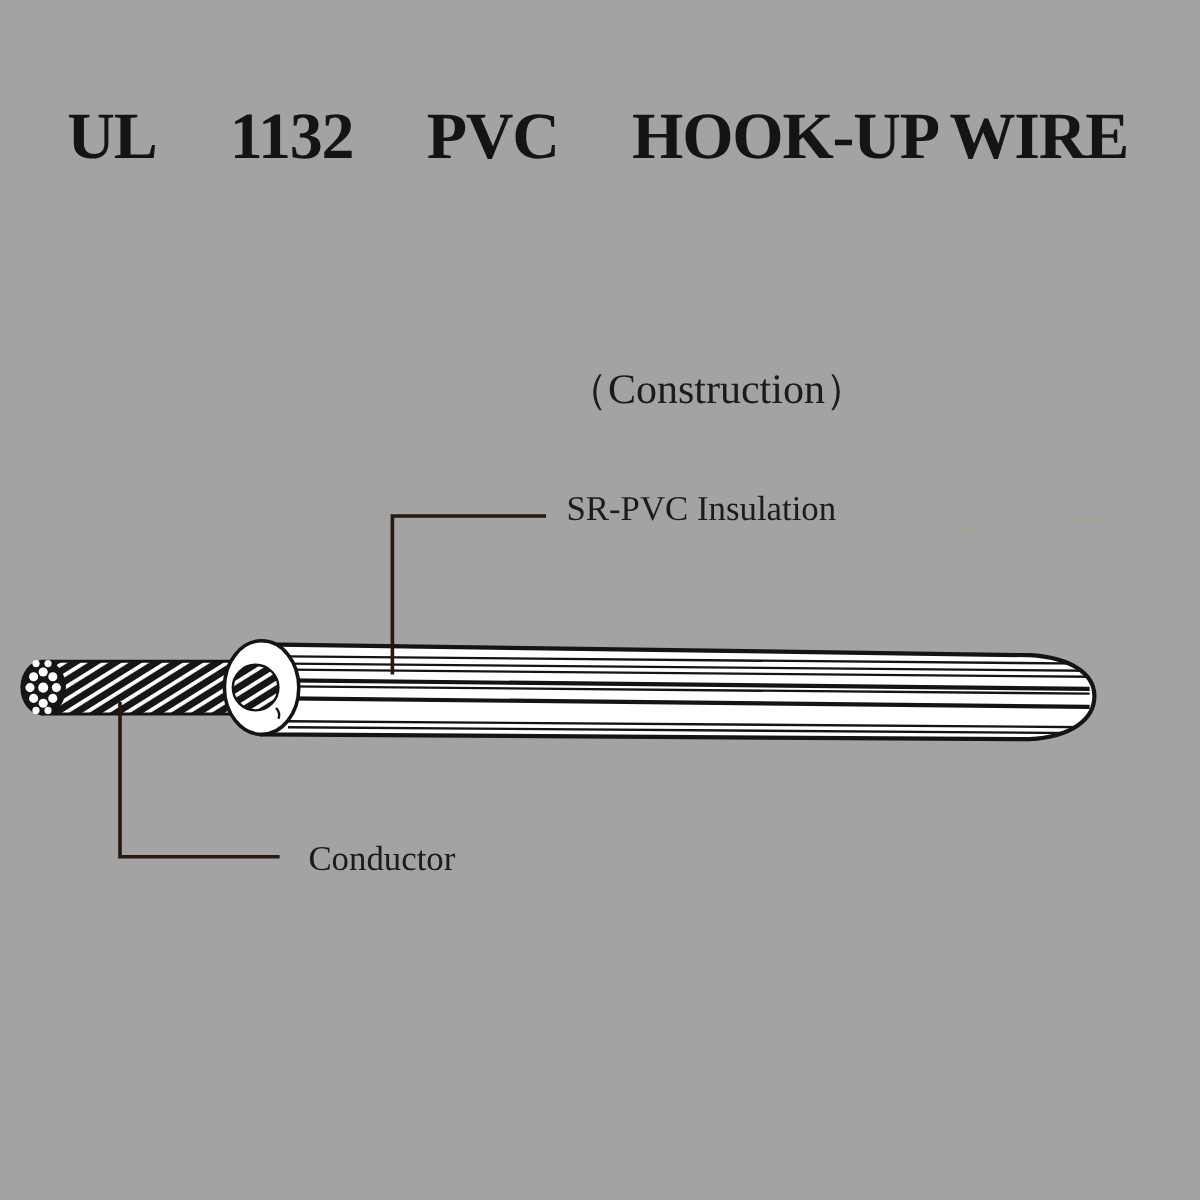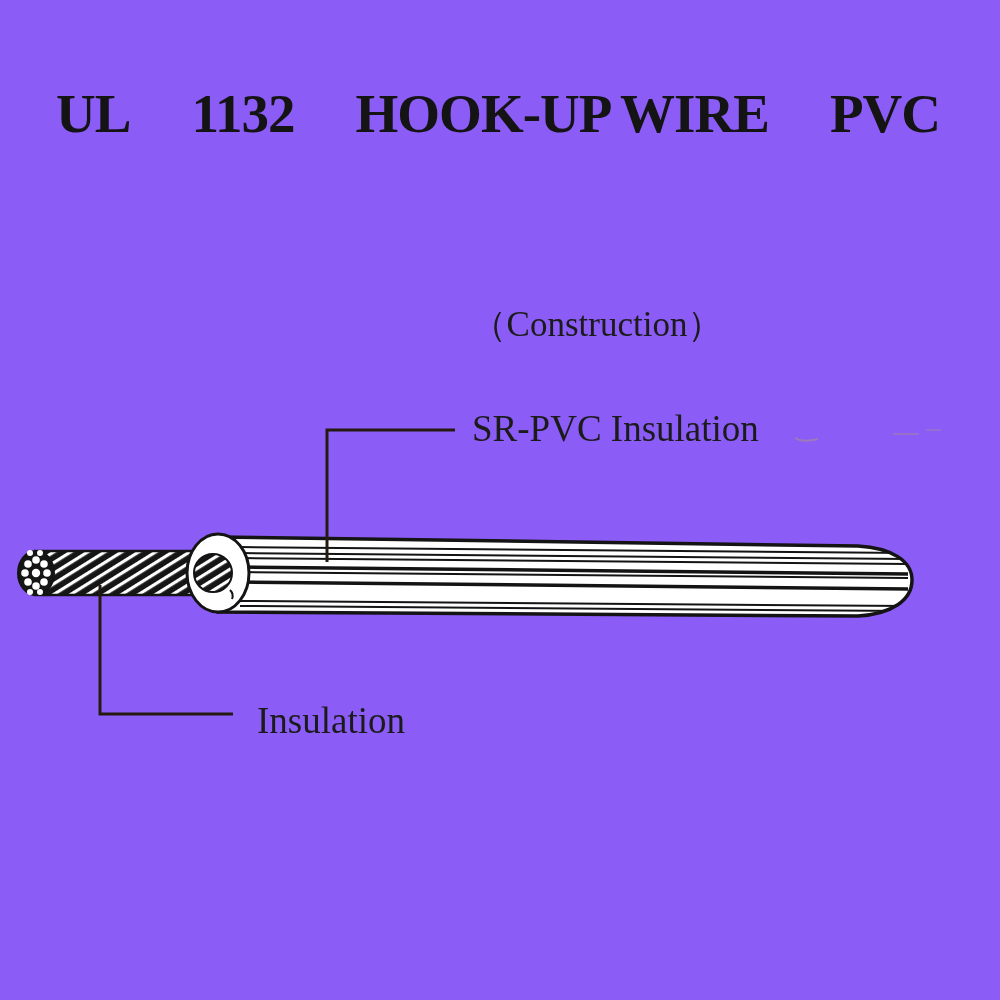--- a/index.html
+++ b/index.html
@@ -1,19 +1,19 @@
 <!DOCTYPE html>
 <html><head>
 <meta charset="utf-8">
 <style>
   html,body{margin:0;padding:0;}
   #page{
     position:relative;
     width:1000px;height:1000px;
-    background:#8b5cf6;
+    background:#a3a3a3;
     overflow:hidden;
     font-family:"Liberation Serif","DejaVu Serif",serif;
     color:#151515;
   }
   
   .title-row{
     position:absolute;
     left:56px;top:86px;width:884px;height:62px;
     display:flex;justify-content:space-between;align-items:flex-start;
     font-weight:bold;font-size:55px;line-height:1.0;
@@ -27,39 +27,39 @@
     left:597px;top:306px;
     transform:translateX(-50%);
     font-size:35px;line-height:1.1;
     color:#1b1b1b;
     white-space:nowrap;
     font-family:Liberation Serif, serif;
   }
   
   .callout{
     position:absolute;
-    font-size:37px;line-height:1.1;
+    font-size:29px;line-height:1.1;
     color:#1b1b1b;
     white-space:nowrap;
   }
   .label-insulation{left:472px;top:409px;}
   .label-conductor{left:257px;top:701px;}
   
   .wire-svg{position:absolute;left:0;top:0;width:1000px;height:1000px;}
 </style>
 </head>
 <body>
 
 <div id="page">
 
   <div class="title-row">
     <span>UL</span>
     <span>1132</span>
+    <span>PVC</span>
     <span>HOOK-UP WIRE</span>
-    <span>PVC</span>
   </div>
 
   <div class="construction">（Construction）</div>
 
   <svg class="wire-svg" viewBox="0 0 1000 1000" xmlns="http://www.w3.org/2000/svg">
     <defs>
 
       <pattern id="strandHatch" width="9" height="9" patternUnits="userSpaceOnUse" patternTransform="rotate(-32)">
         <rect x="0" y="0" width="9" height="9" fill="#161616"></rect>
         <rect x="0" y="0" width="9" height="3.2" fill="#ffffff"></rect>
@@ -116,15 +116,15 @@
         <path d="M 230 590 q 4 4 2 9" fill="none" stroke="#141414" stroke-width="2"></path>
       </g>
     </g>
 
     <polyline points="455,430 327,430 327,562" fill="none" stroke="#241A10" stroke-width="3"></polyline>
 
     <polyline points="100,585 100,714 233,714" fill="none" stroke="#241A10" stroke-width="3"></polyline>
   </svg>
 
   <div class="callout label-insulation">SR-PVC Insulation</div>
-  <div class="callout label-conductor">Insulation</div>
+  <div class="callout label-conductor">Conductor</div>
 
 </div>
 
 </body></html>

